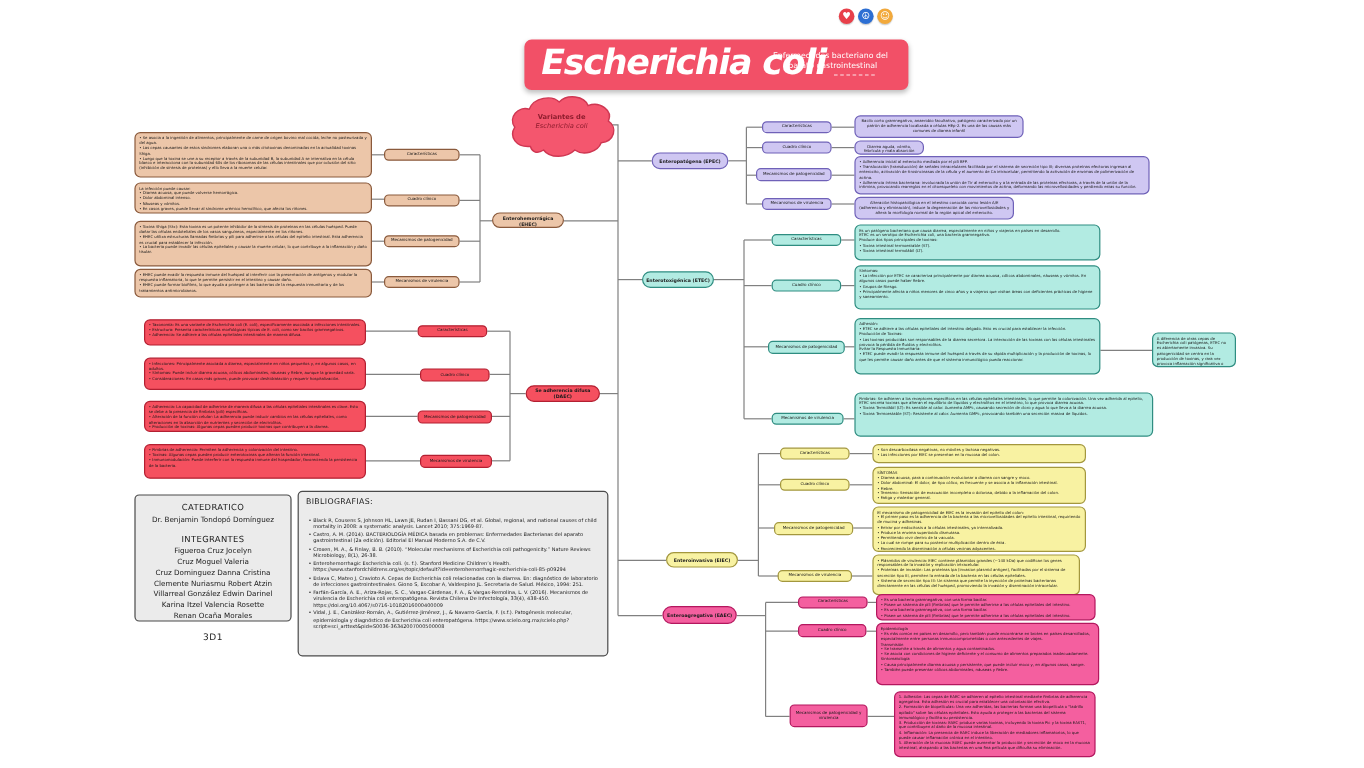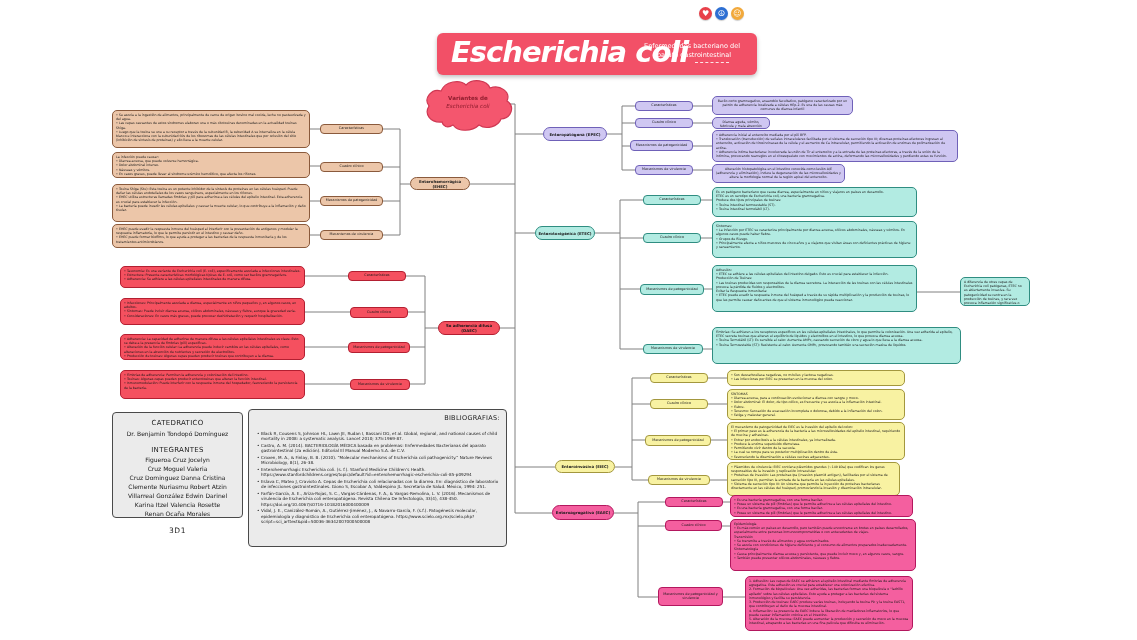--- a/index.html
+++ b/index.html
@@ -27,21 +27,21 @@
   .eaec{background:#f45f9f;border-color:#b3175e;}
   .gray{background:#ebebeb;border:1px solid #4a4a4a;border-radius:4px;}
   
   .sticker{border-radius:50%;display:flex;align-items:center;justify-content:center;color:#fff;font-size:8px;line-height:1;box-shadow:0 1px 1px rgba(0,0,0,.2);}
   
   .credits{font-size:6px;line-height:1.5;text-align:center;padding-top:5px;}
   .credits .head{font-size:7px;letter-spacing:.3px;}
   .credits .gap{height:7px;}
   .group-code{font-size:7.5px;text-align:center;letter-spacing:.5px;}
   .biblio{padding:4px 6px;}
-  .biblio .head{font-size:6.5px;text-align:right;margin-bottom:9px;letter-spacing:.3px;}
+  .biblio .head{font-size:6.5px;text-align:left;margin-bottom:9px;letter-spacing:.3px;}
   .biblio ul{margin:0;padding:0 0 0 2px;list-style:none;}
   .biblio li{font-size:4.15px;line-height:1.32;margin-bottom:1px;padding-left:4px;position:relative;}
   .biblio li::before{content:"•";position:absolute;left:0;top:0;}
   svg.wires{position:absolute;left:0;top:0;pointer-events:none;}
   svg.wires polyline{fill:none;stroke:#808080;stroke-width:1;}
 </style>
 </head>
 <body>
 
 <svg class="wires" width="1137" height="640">

